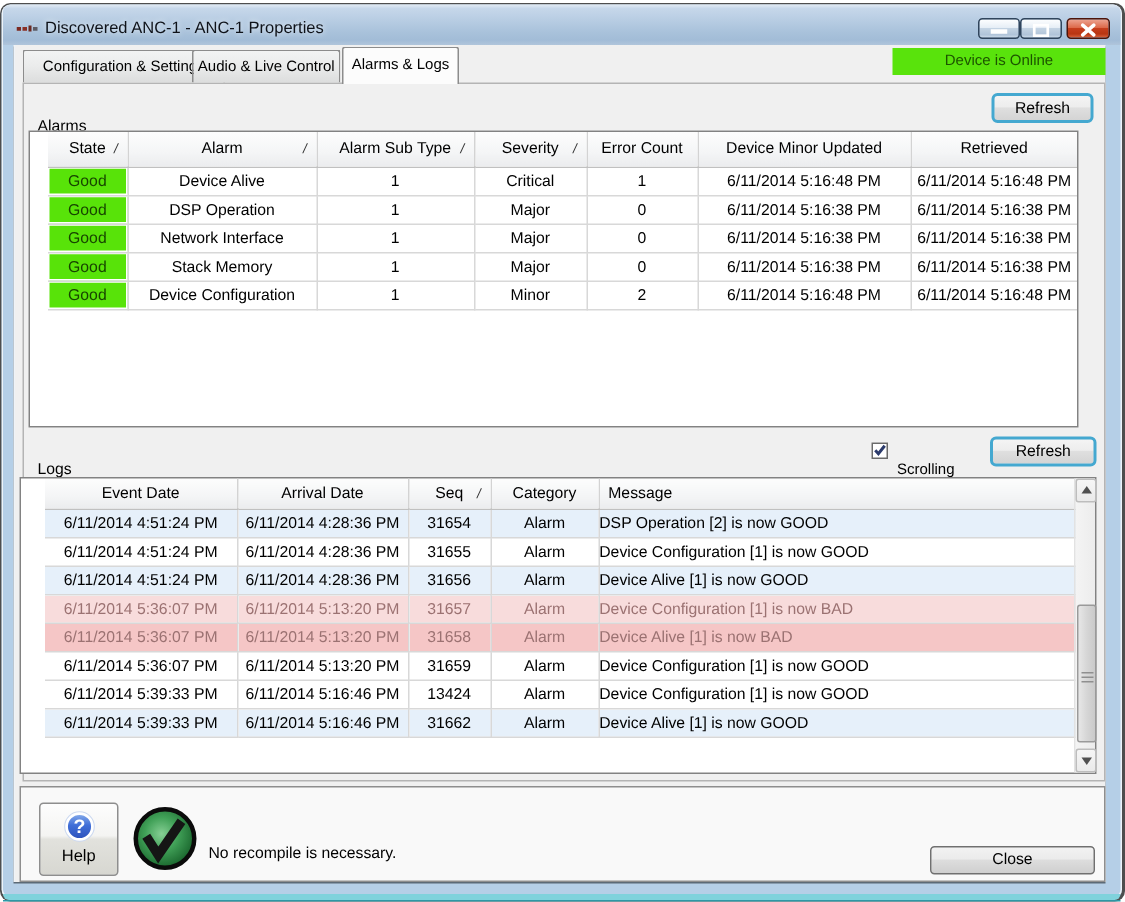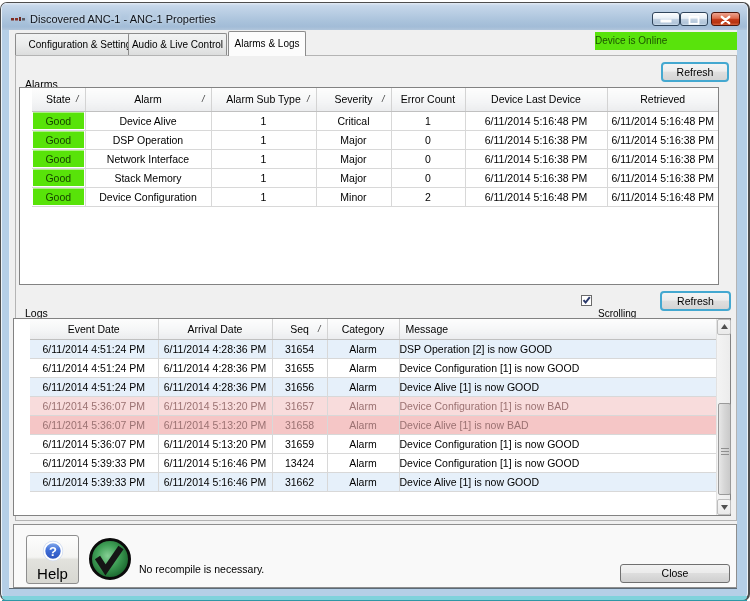--- a/index.html
+++ b/index.html
@@ -35,21 +35,21 @@
   
   .tab { position:absolute; top:33px; height:22px; border:1px solid #8c8c8c;
     border-bottom:none; border-radius:2px 2px 0 0; font-size:10px; color:#000;
     text-align:center; line-height:21px;
     background:linear-gradient(180deg,#f2f3f3 0%,#eaebeb 50%,#dcdddd 100%); }
   #tab3 { top:31px; height:25px; background:#fcfcfc; z-index:5; }
   #tabline { position:absolute; left:15px; top:55px; width:722px; height:466px;
     border:1px solid #b4b4b4; background:#f0f0f0; }
   
   #online { position:absolute; left:595px; top:32px; width:142px; height:18px;
-    background:#59e30c; font-size:10px; color:#1c5400; 
+    background:#59e30c; font-size:10px; color:#1c5400; text-align:center;
     line-height:18px; }
   
   .btn { position:absolute; border:1px solid #707070; border-radius:3px;
     background:linear-gradient(180deg,#f2f2f2 0%,#ebebeb 45%,#dddddd 50%,#cfcfcf 100%);
     font-size:10.5px; color:#000; text-align:center; }
   .rblue { border:2px solid #44a8d0 !important; border-radius:4px;
     background:linear-gradient(180deg,#f4f4f4 0%,#ededed 45%,#dfdfdf 50%,#d4d4d4 100%); }
   
   .glabel { position:absolute; font-size:10.5px; color:#000;margin-top:12px; }
   
@@ -139,21 +139,21 @@
         <col style="width:142px">
         <col>
       </colgroup>
 <tbody>
         <tr class="ghead">
   <th>State<span class="sortg">/</span></th>
   <th>Alarm<span class="sortg">/</span></th>
   <th>Alarm Sub Type<span class="sortg">/</span></th>
   <th>Severity<span class="sortg">/</span></th>
   <th>Error Count</th>
-  <th>Device Last Device</th>
+  <th>Device Minor Updated</th>
   <th style="border-right:none">Retrieved</th>
 </tr>
 <tr class="grow">
           <td class="goodcell">Good</td>
           <td>Device Alive</td>
           <td>1</td>
           <td>Critical</td>
           <td>1</td>
           <td>6/11/2014 5:16:48 PM</td>
           <td style="border-right:none">6/11/2014 5:16:48 PM</td>
@@ -306,21 +306,21 @@
           <linearGradient id="qg" x1="0" y1="0" x2="0" y2="1">
         <stop offset="0%" stop-color="#89aeec"></stop>
             <stop offset="45%" stop-color="#3f6ed8"></stop>
         <stop offset="100%" stop-color="#2c51bb"></stop>
           </linearGradient>
         </defs>
       <circle cx="11" cy="11" r="10.2" fill="#ccd9f0"></circle>
       <circle cx="11" cy="11" r="8.6" fill="url(#qg)" stroke="#ffffff" stroke-width="1.8"></circle>
       <text x="11" y="15.6" text-anchor="middle" font-size="13" font-weight="bold" fill="#ffffff" font-family="Liberation Sans, sans-serif">?</text>
     </svg>
-    <div style="margin-top:3px;font-size:15px;">Help</div>
+    <div style="margin-top:3px;font-size:11px;">Help</div>
   </div>
   <svg class="abs" style="left:74px;top:12px" width="44" height="44" viewBox="0 0 44 44">
     <defs>
       <radialGradient id="gg" cx="44%" cy="42%" r="62%">
         <stop offset="0%" stop-color="#86cf94"></stop>
         <stop offset="45%" stop-color="#41a158"></stop>
         <stop offset="100%" stop-color="#155f28"></stop>
       </radialGradient>
     </defs>
     <circle cx="22" cy="22" r="19.5" fill="url(#gg)" stroke="#0b0b0b" stroke-width="3"></circle>

